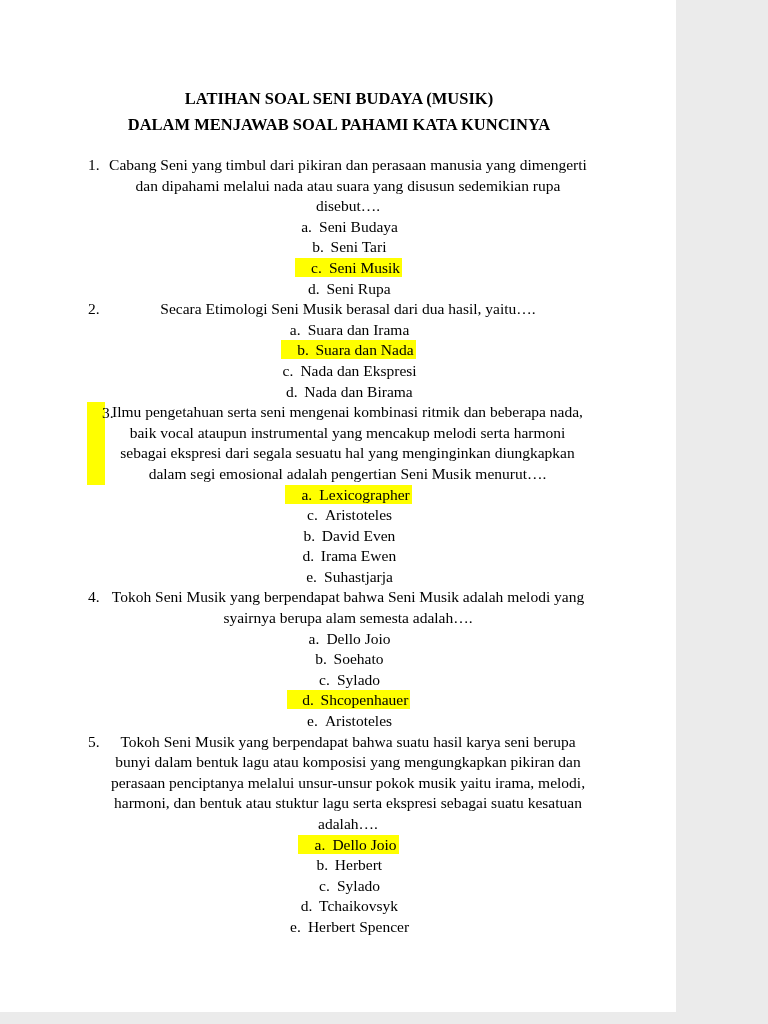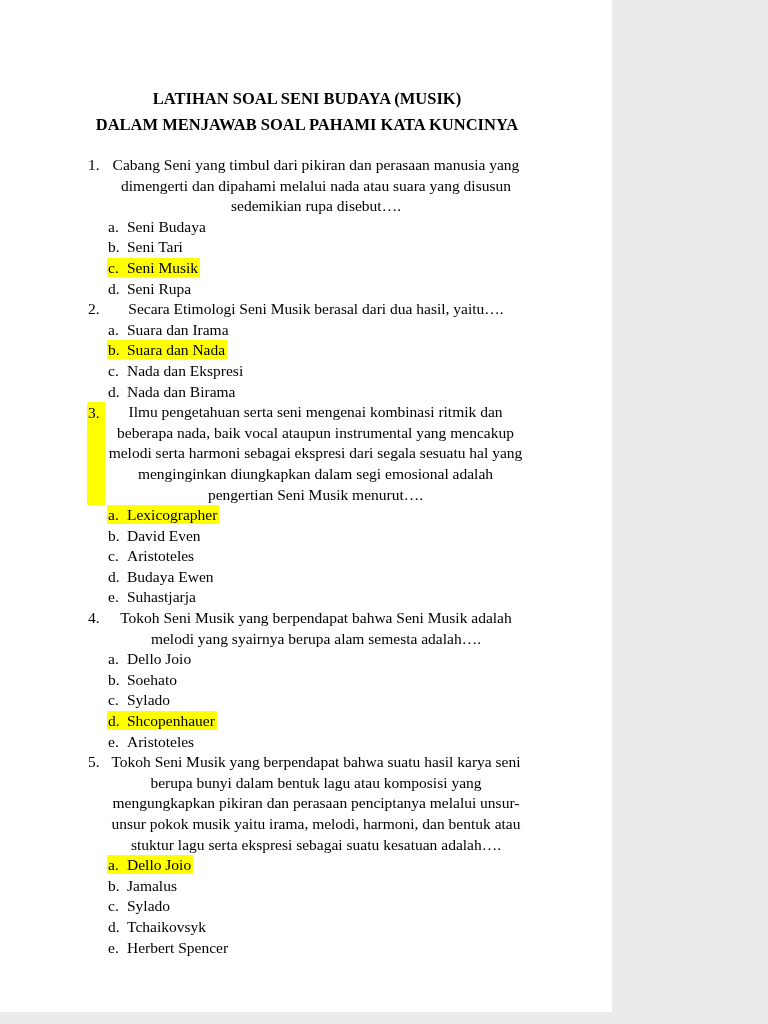--- a/index.html
+++ b/index.html
@@ -7,21 +7,21 @@
     width: 768px;
     height: 1024px;
     overflow: hidden;
   }
   body {
     background: #ebebeb;
     font-family: "Liberation Serif", "DejaVu Serif", serif;
     color: #000;
   }
   .page {
-    width: 612px;
+    width: 676px;
     height: 1012px;
     background: #ffffff;
     padding: 86px 86px 0 88px;
   }
   .doc-title {
     text-align: center;
     font-weight: bold;
     font-size: 16.5px;
     line-height: 26px;
     margin-bottom: 17px;
@@ -30,29 +30,29 @@
     font-size: 15.5px;
     line-height: 20.6px;
   }
   .q-line { display: flex; }
   .q-num {
     flex: 0 0 18px;
     width: 18px;
   }
   .q-num.hl { width: 18px; }
   .q-text { flex: 1; text-align: center; }
-  .q-options { margin-left: 20px; }
+  .q-options { margin-left: 20px; text-align: center; }
   .opt-label {
     display: inline-block;
     min-width: 13px;
     margin-right: 6px;
   }
   .hl {
     background: var(--hl, #ffff00);
-    padding: 1px 2px 1px 1px;
+    padding: 1px 2px 1px 15px;
     margin-left: -1px;
   }
 </style>
 </head>
 <body>
 
 <div class="page">
   <div class="doc-title">
     <div>LATIHAN SOAL SENI BUDAYA (MUSIK)</div>
     <div>DALAM MENJAWAB SOAL PAHAMI KATA KUNCINYA</div>
@@ -82,23 +82,23 @@
           <div class="option"><span class="opt-run"><span class="opt-label">d.</span><span class="opt-text">Nada dan Birama</span></span></div>
         </div>
   </div>
       <div class="question">
     <div class="q-line">
       <span class="q-num hl">3.</span>
       <div class="q-text">Ilmu pengetahuan serta seni mengenai kombinasi ritmik dan beberapa nada, baik vocal ataupun instrumental yang mencakup melodi serta harmoni sebagai ekspresi dari segala sesuatu hal yang menginginkan diungkapkan dalam segi emosional adalah pengertian Seni Musik menurut….</div>
     </div>
     <div class="q-options">
           <div class="option"><span class="opt-run hl"><span class="opt-label">a.</span><span class="opt-text">Lexicographer</span></span></div>
+          <div class="option"><span class="opt-run"><span class="opt-label">c.</span><span class="opt-text">Aristoteles</span></span></div>
           <div class="option"><span class="opt-run"><span class="opt-label">b.</span><span class="opt-text">David Even</span></span></div>
-          <div class="option"><span class="opt-run"><span class="opt-label">c.</span><span class="opt-text">Aristoteles</span></span></div>
-          <div class="option"><span class="opt-run"><span class="opt-label">d.</span><span class="opt-text">Budaya Ewen</span></span></div>
+          <div class="option"><span class="opt-run"><span class="opt-label">d.</span><span class="opt-text">Irama Ewen</span></span></div>
           <div class="option"><span class="opt-run"><span class="opt-label">e.</span><span class="opt-text">Suhastjarja</span></span></div>
         </div>
   </div>
       <div class="question">
     <div class="q-line">
       <span class="q-num">4.</span>
       <div class="q-text">Tokoh Seni Musik yang berpendapat bahwa Seni Musik adalah melodi yang syairnya berupa alam semesta adalah….</div>
     </div>
     <div class="q-options">
           <div class="option"><span class="opt-run"><span class="opt-label">a.</span><span class="opt-text">Dello Joio</span></span></div>
@@ -108,20 +108,20 @@
           <div class="option"><span class="opt-run"><span class="opt-label">e.</span><span class="opt-text">Aristoteles</span></span></div>
         </div>
   </div>
       <div class="question">
     <div class="q-line">
       <span class="q-num">5.</span>
       <div class="q-text">Tokoh Seni Musik yang berpendapat bahwa suatu hasil karya seni berupa bunyi dalam bentuk lagu atau komposisi yang mengungkapkan pikiran dan perasaan penciptanya melalui unsur-unsur pokok musik yaitu irama, melodi, harmoni, dan bentuk atau stuktur lagu serta ekspresi sebagai suatu kesatuan adalah….</div>
     </div>
     <div class="q-options">
           <div class="option"><span class="opt-run hl"><span class="opt-label">a.</span><span class="opt-text">Dello Joio</span></span></div>
-          <div class="option"><span class="opt-run"><span class="opt-label">b.</span><span class="opt-text">Jamalus</span></span></div>
+          <div class="option"><span class="opt-run"><span class="opt-label">b.</span><span class="opt-text">Herbert</span></span></div>
           <div class="option"><span class="opt-run"><span class="opt-label">c.</span><span class="opt-text">Sylado</span></span></div>
           <div class="option"><span class="opt-run"><span class="opt-label">d.</span><span class="opt-text">Tchaikovsyk</span></span></div>
           <div class="option"><span class="opt-run"><span class="opt-label">e.</span><span class="opt-text">Herbert Spencer</span></span></div>
         </div>
   </div>
     </div>
 </div>
 
 </body></html>

